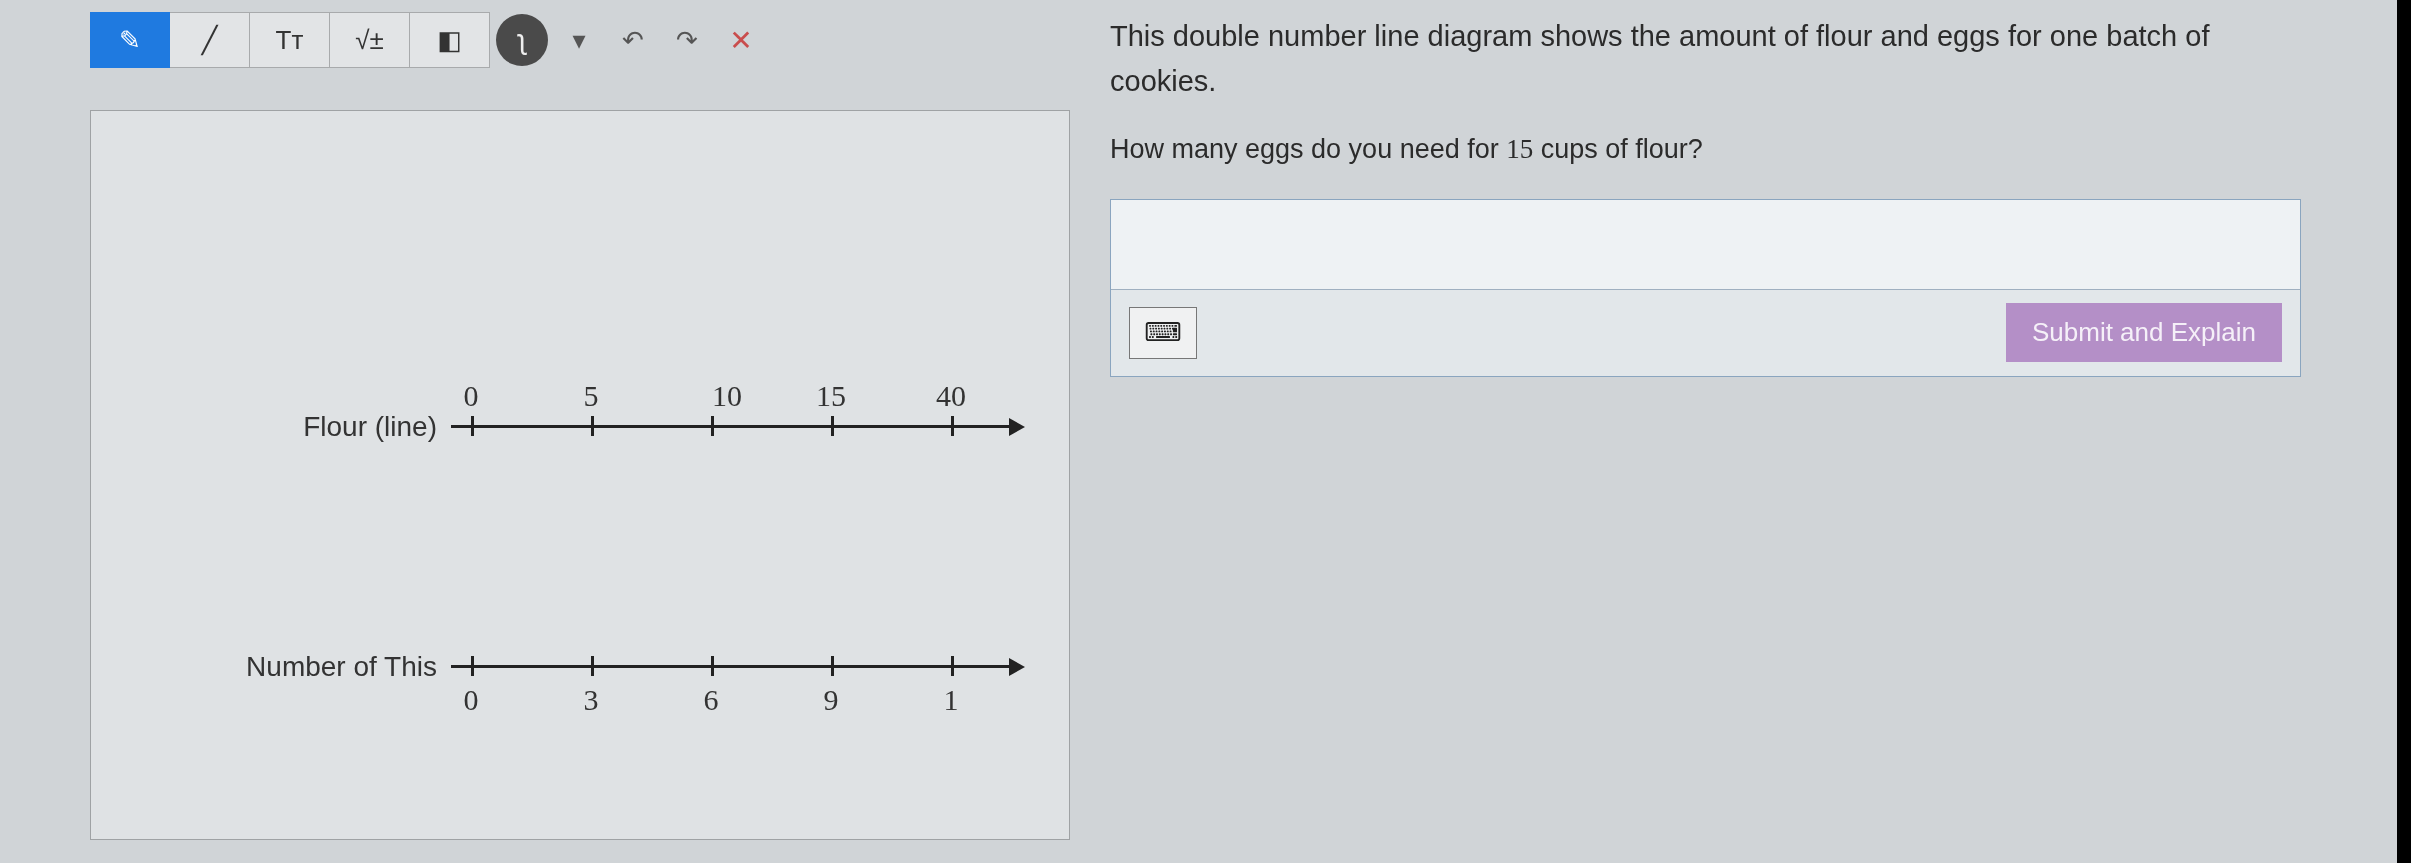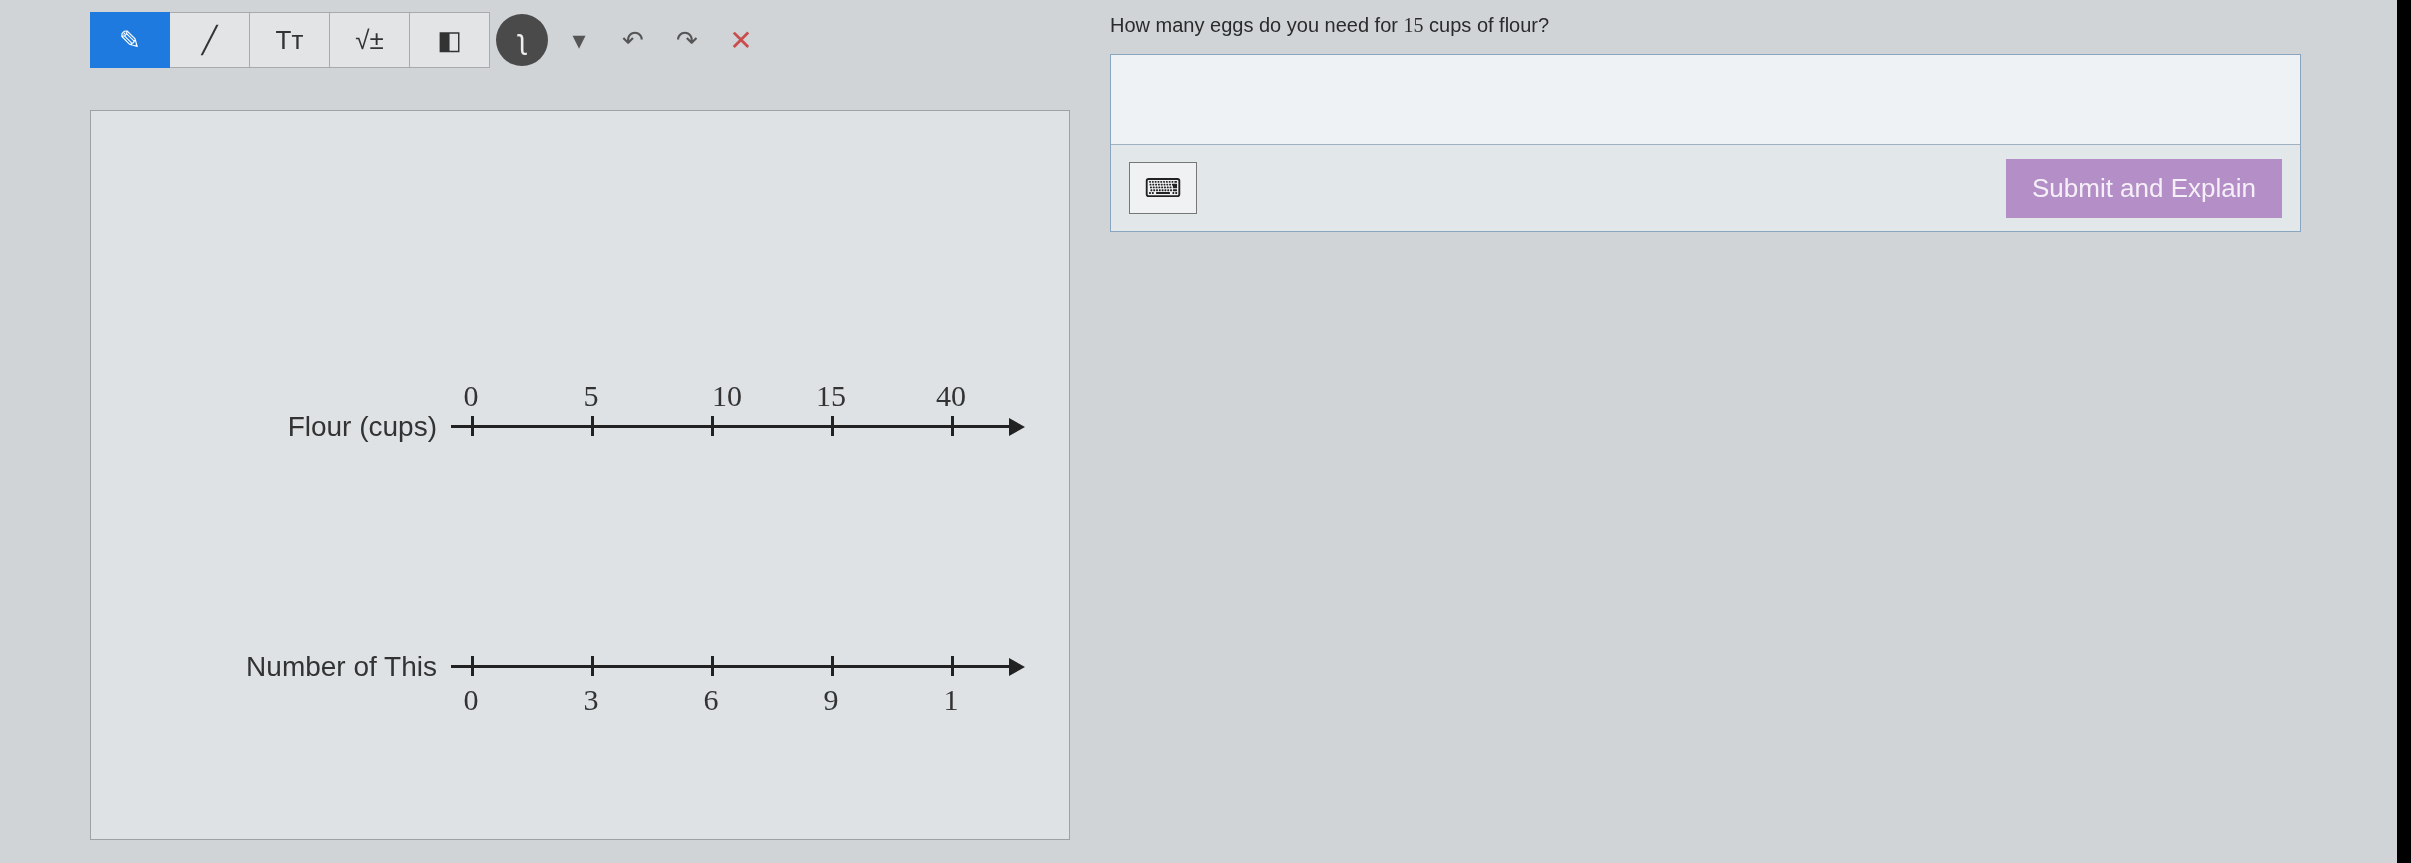--- a/index.html
+++ b/index.html
@@ -133,23 +133,23 @@
     padding-top: 4px;
     padding-right: 60px;
   }
   .problem-text {
     font-size: 29px;
     line-height: 1.55;
     color: #2b2b2b;
     margin-bottom: 30px;
   }
   .question-text {
-    font-size: 20px;
+    font-size: 27px;
     color: #2b2b2b;
-    margin-bottom: 17px;
+    margin-bottom: 34px;
   }
   .question-text .mathnum {
     font-family: "Times New Roman", serif;
   }
   .answer-box {
     border: 1px solid #8aa5bf;
     background: #e7ecef;
     width: 100%;
   }
   .answer-input {
@@ -202,21 +202,21 @@
         <div class="tool-btn">◧</div>
         <div class="circle-btn">ʅ</div>
         <div class="mini-btn ">▾</div>
         <div class="mini-btn ">↶</div>
         <div class="mini-btn ">↷</div>
         <div class="mini-btn close">✕</div>
       </div>
     <div class="canvas-area">
       <div class="numberline-block nl-flour">
         <div class="nl-row">
-          <div class="nl-label">Flour (cups)</div>
+          <div class="nl-label">Flour (line)</div>
           <div class="nl-line-wrap" id="flour-line">
             <div class="nl-line"></div>
             <div class="nl-arrow"></div>
           <div class="tick" style="left: 20px;"></div>
               <div class="tick-label above" style="left: 20px;">0</div>
               <div class="tick" style="left: 140px;"></div>
               <div class="tick-label above" style="left: 140px;">5</div>
               <div class="tick" style="left: 260px;"></div>
               <div class="tick-label above" style="left: 276px;">10</div>
               <div class="tick" style="left: 380px;"></div>
@@ -242,20 +242,21 @@
               <div class="tick-label below" style="left: 380px;">9</div>
               <div class="tick" style="left: 500px;"></div>
               <div class="tick-label below" style="left: 500px;">1</div>
             </div>
         </div>
       </div>
     </div>
   </div>
 
   <div class="right-col">
+    <p class="problem-text">This double number line diagram shows the amount of flour and eggs for one batch of cookies.</p>
     <p class="question-text">
       <span>How many eggs do you need for </span><span class="mathnum">15</span><span> cups of flour?</span>
     </p>
     <div class="answer-box">
       <div class="answer-input"></div>
       <div class="answer-bottom">
         <div class="kb-btn">
           <span>⌨</span>
         </div>
         <button class="submit-btn">Submit and Explain</button>

